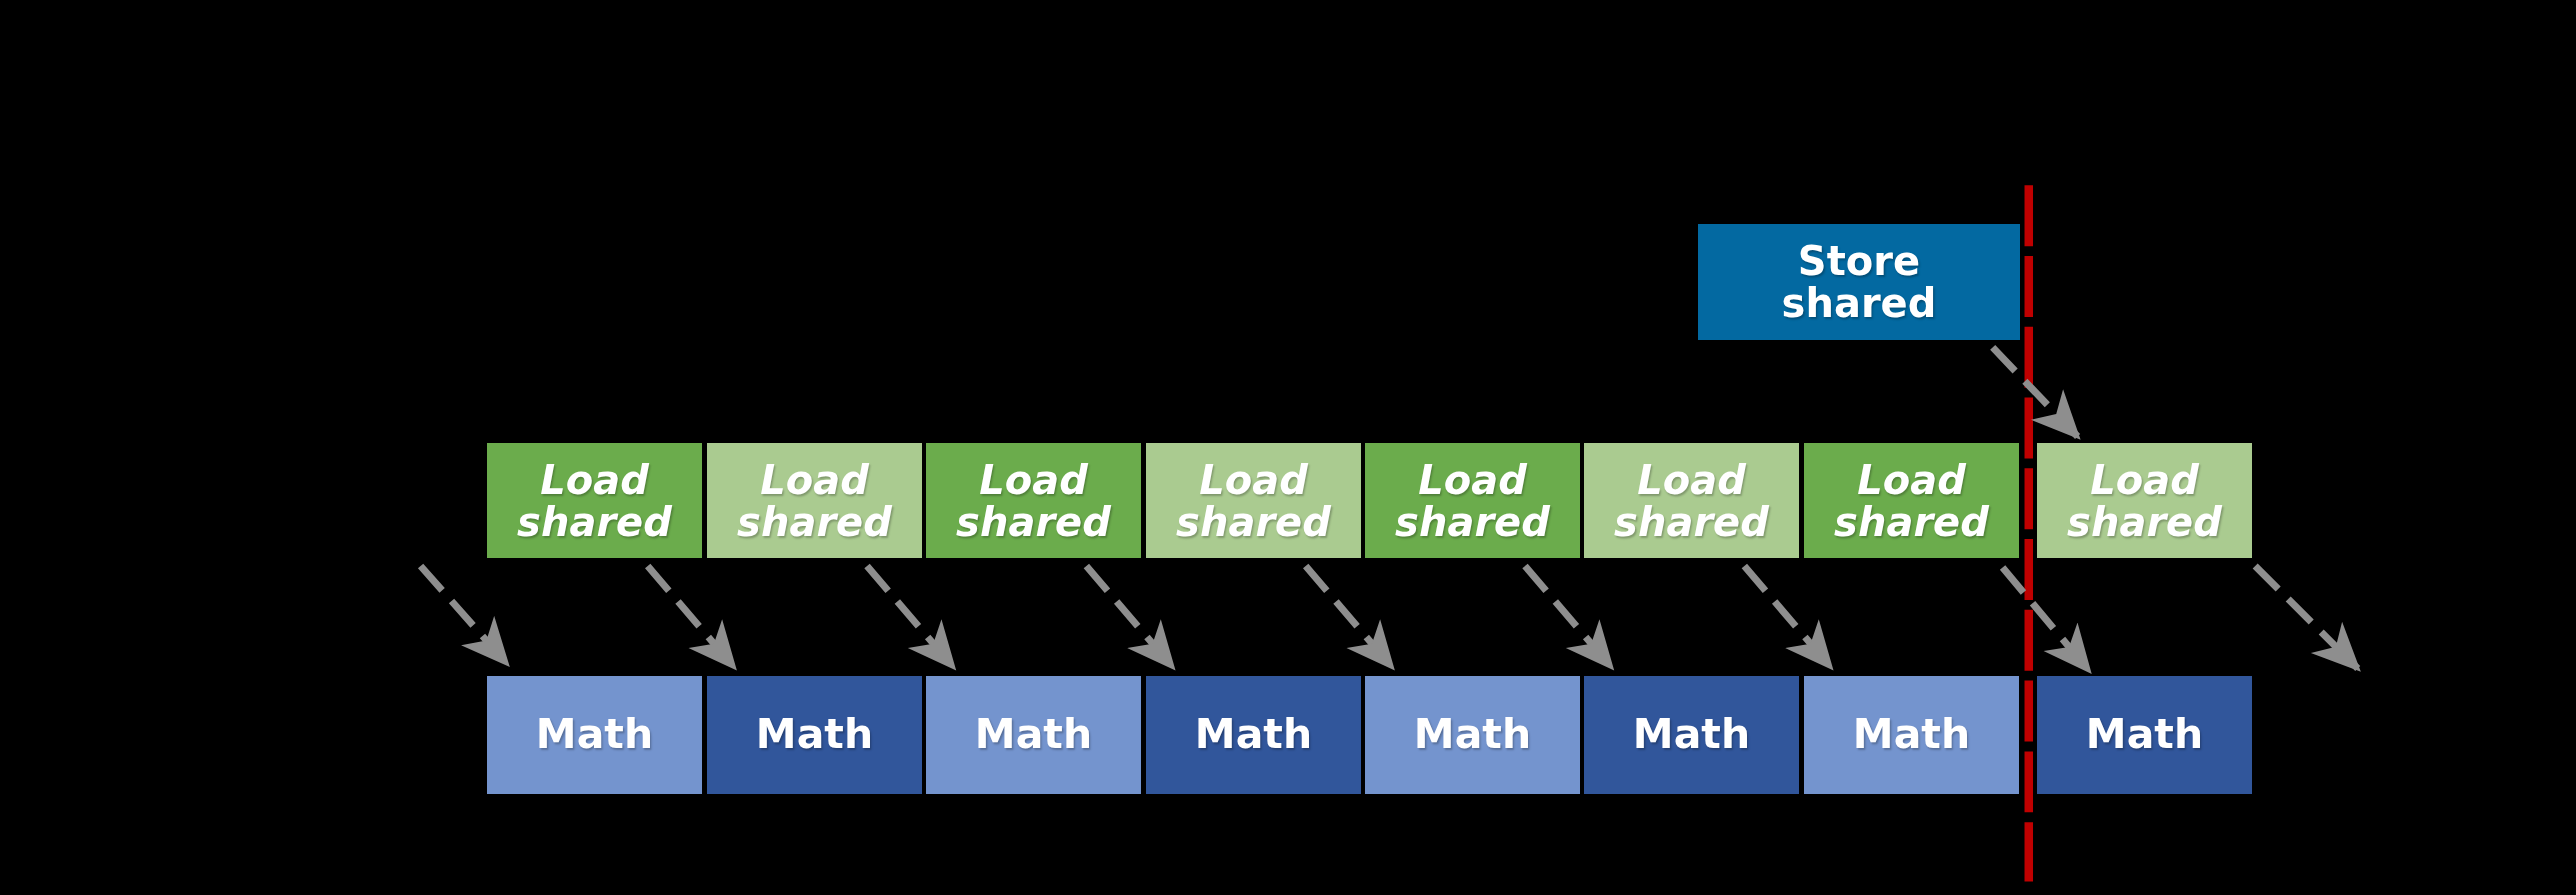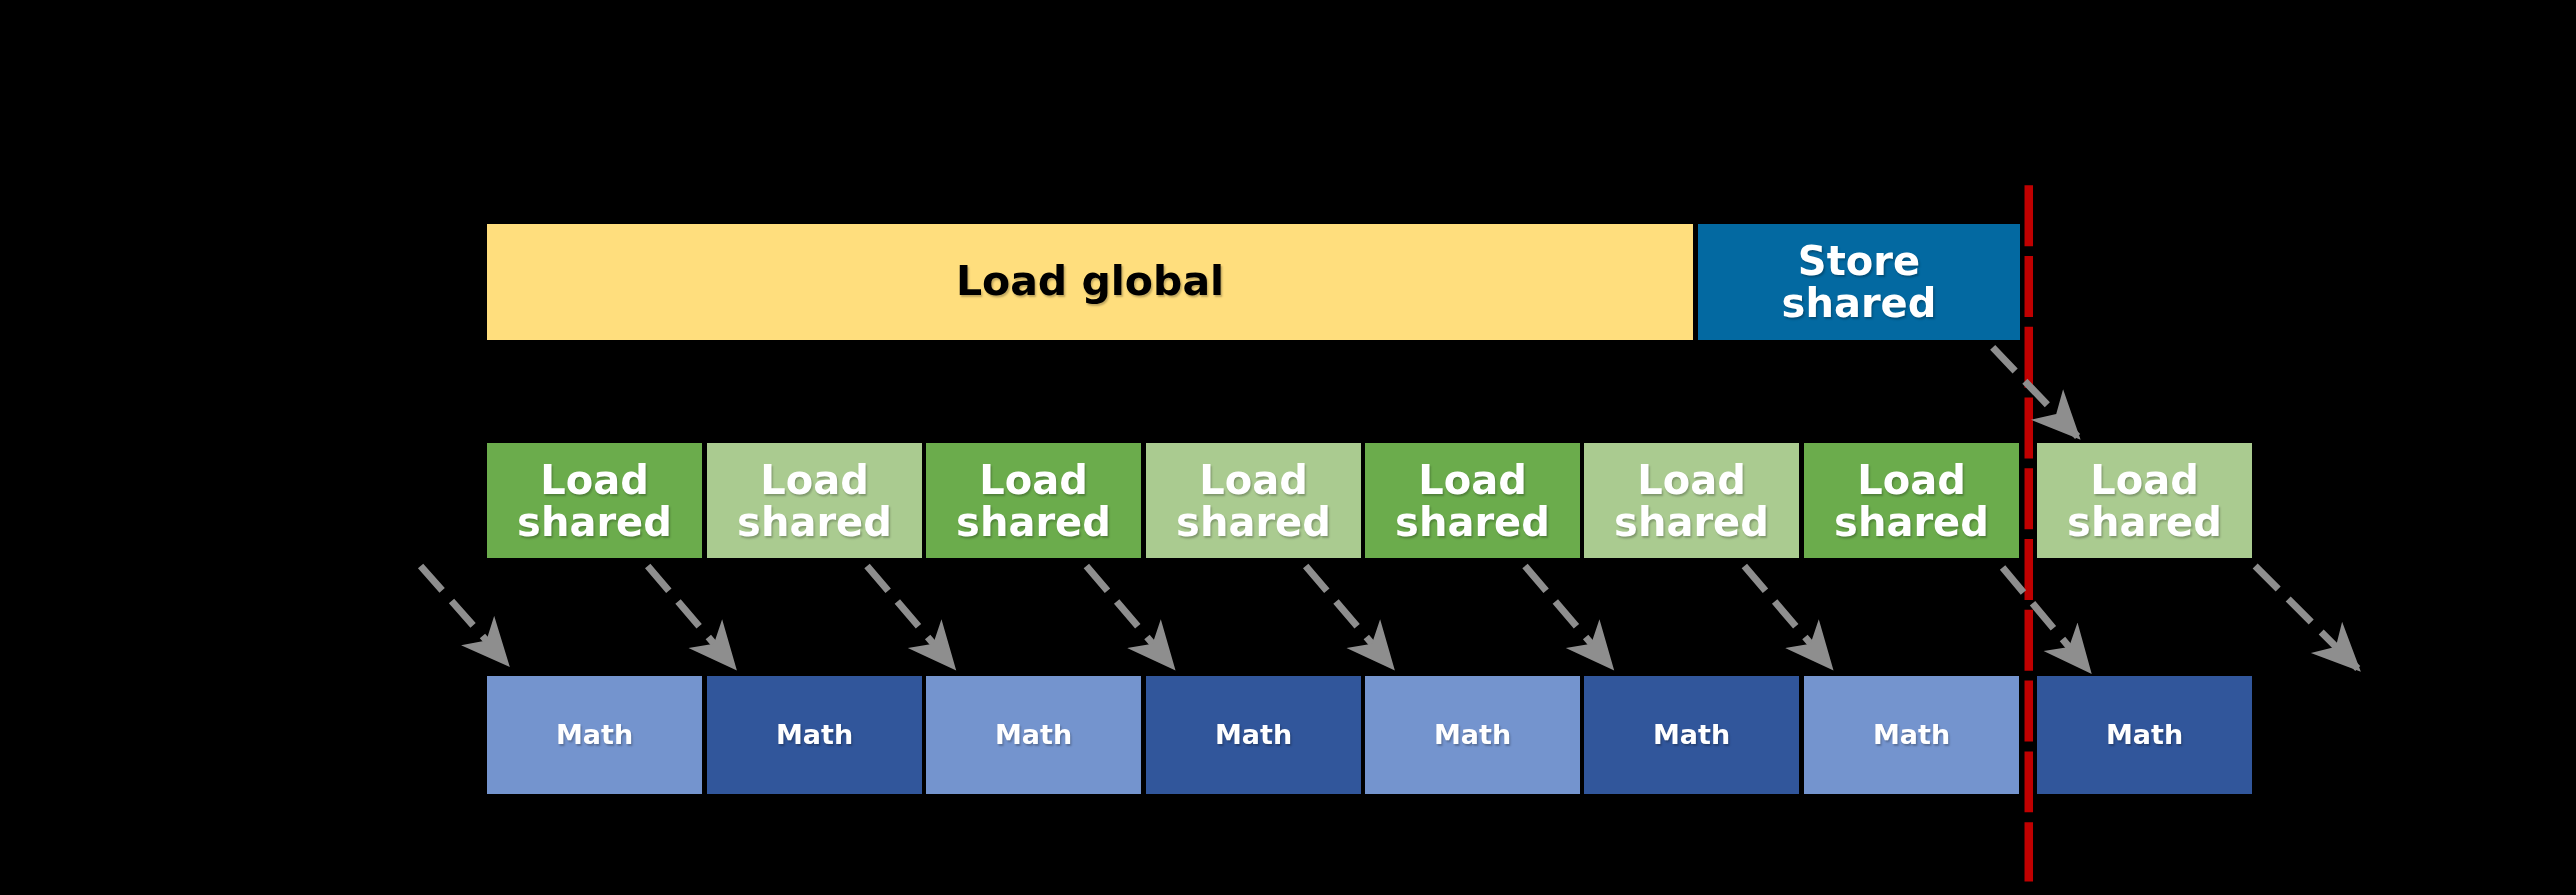--- a/index.html
+++ b/index.html
@@ -36,24 +36,24 @@
     background: #FFDE7D;
     color: #000000;
     font-size: 41px;
   }
   .store-shared {
     left: 1696px; top: 222px; width: 326px; height: 120px;
     background: #0369a1;
     color: #FFFFFF;
     font-size: 40px;
   }
-  .ls { top: 441px; height: 119px; width: 219px; color: #FFFFFF; font-size: 40px; }
+  .ls { top: 441px; height: 119px; width: 219px; color: #FFFFFF; font-size: 40px; font-style: italic; }
   .ls.dark  { background: #6BAC4C; }
   .ls.light { background: #AACB90; }
-  .ma { top: 674px; height: 122px; width: 219px; color: #FFFFFF; font-size: 27px; }
+  .ma { top: 674px; height: 122px; width: 219px; color: #FFFFFF; font-size: 41px; }
   .ma.light { background: #7494CE; }
   .ma.dark  { background: #31569B; }
   .x0 { left: 485px; }
   .x1 { left: 705px; }
   .x2 { left: 924px; }
   .x3 { left: 1144px; }
   .x4 { left: 1363px; }
   .x5 { left: 1582px; }
   .x6 { left: 1802px; }
   .x7 { left: 2035px; }
@@ -74,23 +74,20 @@
     stroke-width: 12;
     stroke-dasharray: 86 14;
     fill: none;
   }
 </style>
 </head>
 <body>
 
 <div id="canvas">
 
-  <div class="block load-global">
-    <span class="lbl">Load global</span>
-  </div>
   <div class="block store-shared">
     <span class="lbl">Store
 shared</span>
   </div>
 
   <div class="block ls dark x0">
     <span class="lbl">Load
 shared</span>
   </div>
   <div class="block ls light x1">

